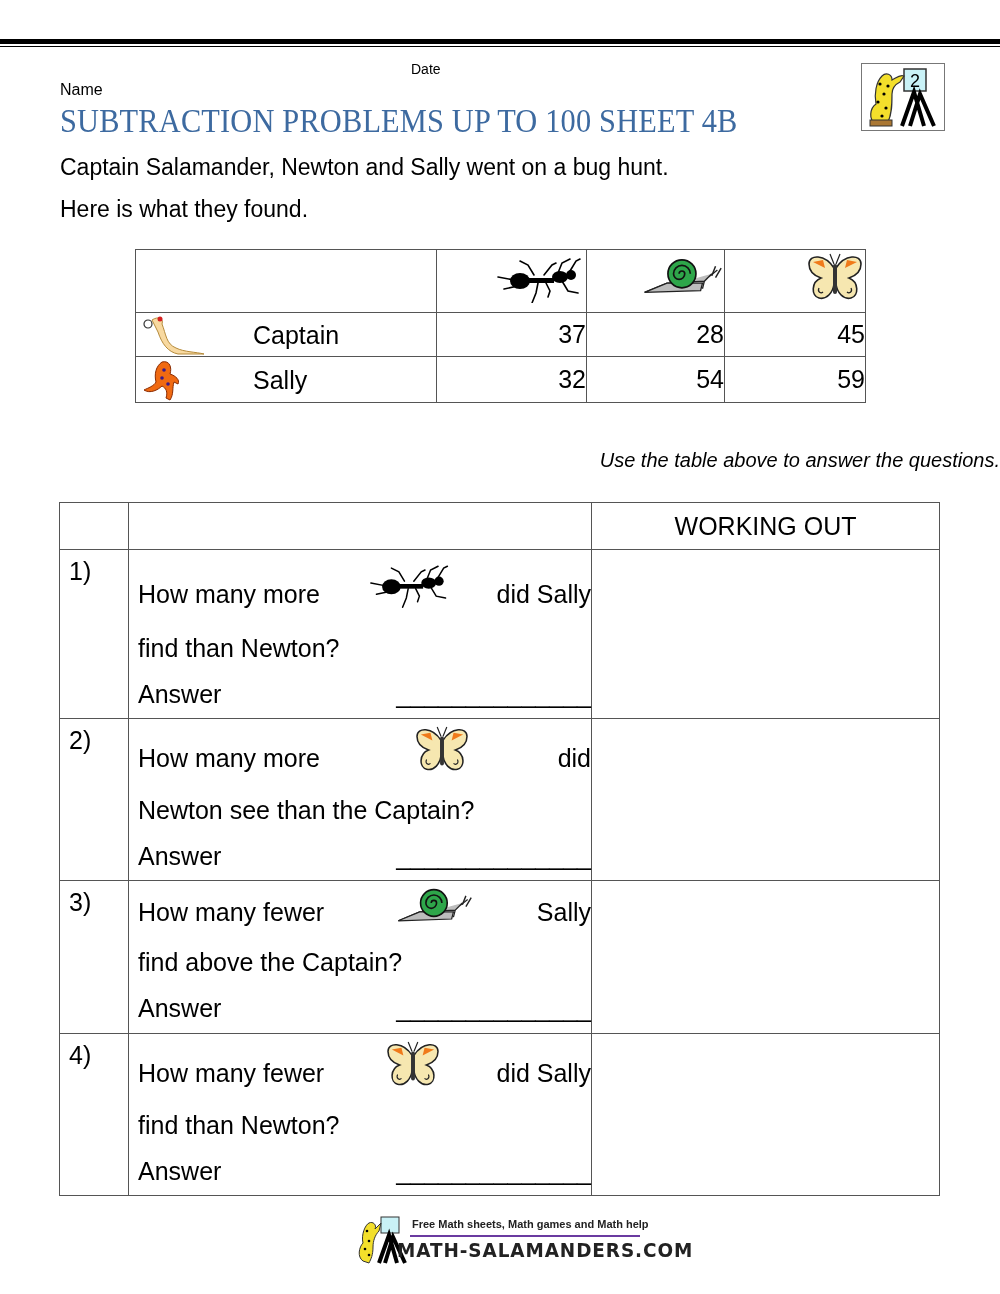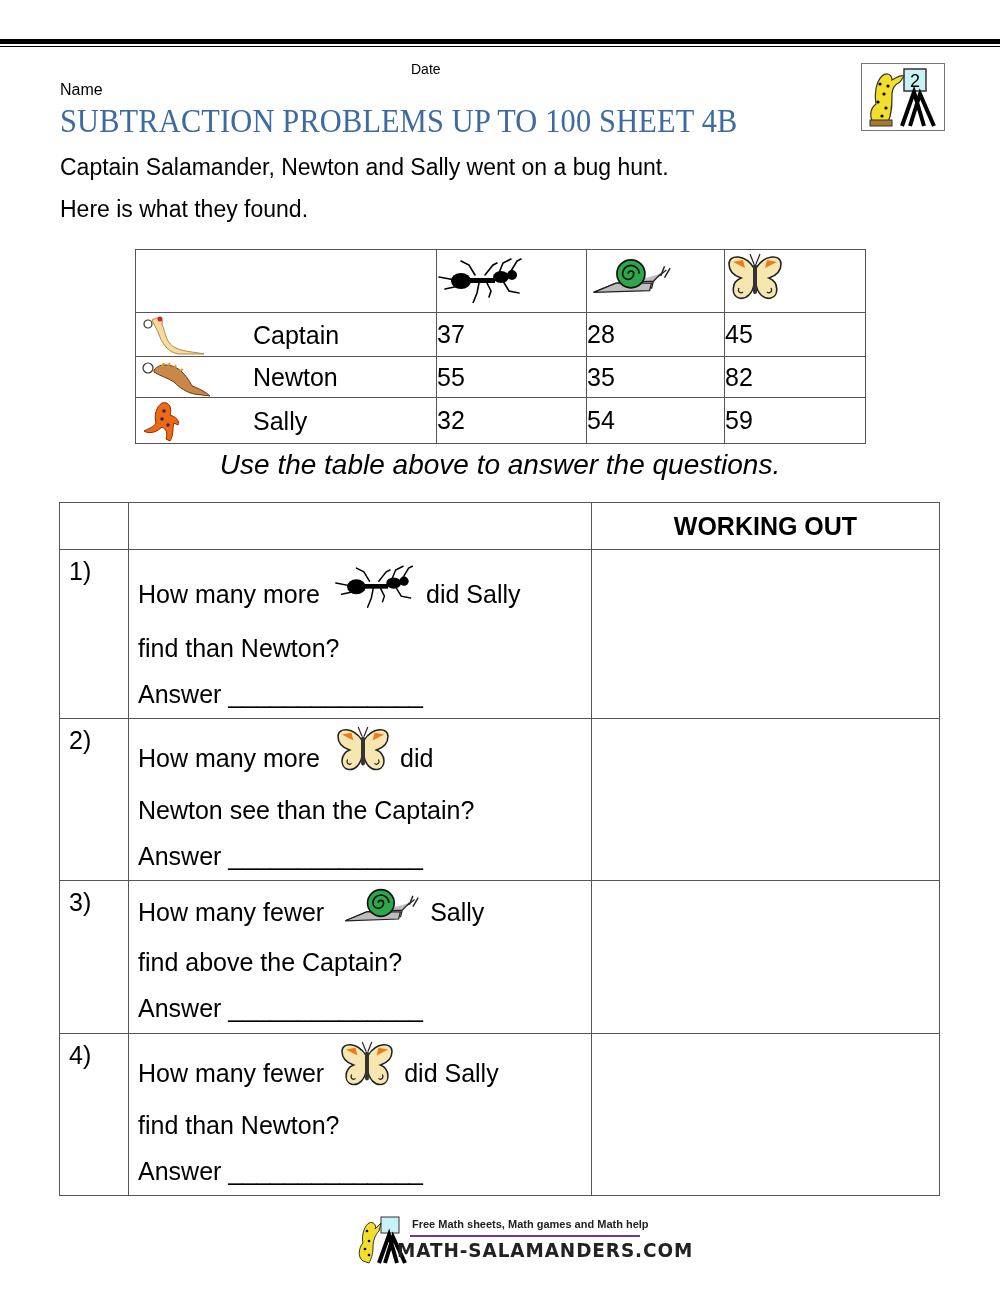--- a/index.html
+++ b/index.html
@@ -16,39 +16,39 @@
   .logo-box svg { position: absolute; left: 0; top: 0; }
 
   .title { position: absolute; left: 60px; top: 103px; font-family: "Liberation Serif", "DejaVu Serif", serif;
            font-size: 33px; color: #3d6aa0; letter-spacing: 0.2px; transform: scaleX(0.92); transform-origin: left top; white-space: nowrap; }
 
   .intro1 { position: absolute; left: 60px; top: 154px; font-size: 23px; white-space: nowrap; }
   .intro2 { position: absolute; left: 60px; top: 196px; font-size: 23px; white-space: nowrap; }
 
   
   .data-table { position: absolute; left: 135px; top: 249px; width: 730px; border-collapse: collapse; table-layout: fixed; }
-  .data-table td { border: 1px solid #555; font-size: 25px; text-align: left; vertical-align: middle; padding: 0; }
+  .data-table td { border: 1px solid #555; font-size: 25px; text-align: right; vertical-align: middle; padding: 0; }
   .data-table tr.hdr td { height: 63px; }
   .data-table tr.r1 td { height: 44px; }
   .data-table tr.r2 td { height: 41px; }
   .data-table tr.r3 td { height: 46px; }
   .name-cell { position: relative; text-align: center; }
   .name-cell .char-icon { position: absolute; left: 4px; top: 1px; }
   .name-cell .nm { position: absolute; left: 117px; top: 50%; transform: translateY(-50%); }
 
-  .instruction { position: absolute; left: 0; width: 1000px; top: 449px; text-align: center; font-style: italic; font-size: 28px; }
+  .instruction { position: absolute; left: 0; width: 1000px; top: 449px; text-align: right; font-style: italic; font-size: 20px; }
 
   
   .q-table { position: absolute; left: 59px; top: 502px; width: 880px; border-collapse: collapse; table-layout: fixed; }
   .q-table td { border: 1px solid #555; vertical-align: top; font-size: 25px; padding: 0; }
   .q-table tr.qhdr td { height: 47px; }
-  .q-table .wo { text-align: center; vertical-align: middle; font-size: 25px; padding-left: 0; font-weight: bold; }
+  .q-table .wo { text-align: center; vertical-align: middle; font-size: 25px; padding-left: 0; }
   .q-num { padding: 7px 0 0 9px !important; }
   .q-body { padding: 0 0 0 9px !important; position: relative; }
-  .q-line { height: 46px; line-height: 46px; white-space: nowrap; display: flex; align-items: flex-end; }
+  .q-line { height: 46px; line-height: 46px; white-space: nowrap; display: flex; align-items: flex-end; justify-content: space-between; }
   .q-line span { display: inline-block; }
   .q-line .inl-icon { display: inline-block; vertical-align: bottom; margin: 0 8px 0 14px; position: relative; }
 
   .footer-logo { position: absolute; left: 355px; top: 1215px; width: 290px; height: 50px; }
   .footer-tag { position: absolute; left: 412px; top: 1218px; font-size: 11px; font-weight: bold; color: #222; white-space: nowrap; }
   .footer-line { position: absolute; left: 410px; top: 1235px; width: 230px; height: 2px; background: #6a3aa0; }
   .footer-site { position: absolute; left: 397px; top: 1238px; font-size: 20px; font-weight: bold; letter-spacing: 1px; color: #222; font-family: "DejaVu Sans", sans-serif; white-space: nowrap; transform: scaleX(0.92); transform-origin: left top; }
 </style>
 </head>
 <body>
@@ -150,33 +150,20 @@
         <circle cx="8" cy="10" r="4" fill="none" stroke="#333" stroke-width="1.2"></circle>
         <path d="M12 6 C18 2 24 4 22 10 C26 20 26 30 36 34 C44 38 56 38 64 40 L38 40 C28 38 22 30 18 18 Z" fill="#f8d9a0" stroke="#b58a3a" stroke-width="1"></path>
         <circle cx="20" cy="5" r="2.5" fill="#d62020"></circle>
       </svg>
       <span class="nm">Captain</span>
     </td>
     <td>37</td>
     <td>28</td>
     <td>45</td>
   </tr>
-  <tr class="r2">
-    <td class="name-cell">
-      <svg class="char-icon" width="72" height="40" viewBox="0 0 72 40">
-        <circle cx="8" cy="10" r="5" fill="none" stroke="#333" stroke-width="1.2"></circle>
-        <path d="M14 12 C20 4 34 6 42 14 C48 20 50 24 52 28 C58 30 66 34 70 38 L54 36 C46 34 40 30 34 24 C28 20 20 18 14 14 Z" fill="#c9874a" stroke="#6b3a10" stroke-width="1"></path>
-        <path d="M22 8 L24 5 M28 8 L30 5 M34 10 L36 7 M40 13 L43 11" stroke="#e09b18" stroke-width="2"></path>
-      </svg>
-      <span class="nm">Newton</span>
-    </td>
-    <td>55</td>
-    <td>35</td>
-    <td>82</td>
-  </tr>
   <tr class="r3">
     <td class="name-cell">
       <svg class="char-icon" width="50" height="44" viewBox="0 0 50 44">
         <path d="M22 4 C30 2 32 10 30 16 C36 18 40 22 38 26 L34 24 C32 30 34 36 30 42 L26 40 C28 34 26 30 22 28 C18 32 10 36 4 32 C8 30 14 28 16 24 C14 16 16 8 22 4 Z" fill="#f06a12" stroke="#8a2a00" stroke-width="1"></path>
         <circle cx="24" cy="12" r="1.8" fill="#3a1a8a"></circle>
             <circle cx="22" cy="20" r="1.8" fill="#3a1a8a"></circle>
             <circle cx="28" cy="26" r="1.8" fill="#3a1a8a"></circle>
       </svg>
       <span class="nm">Sally</span>
     </td>

